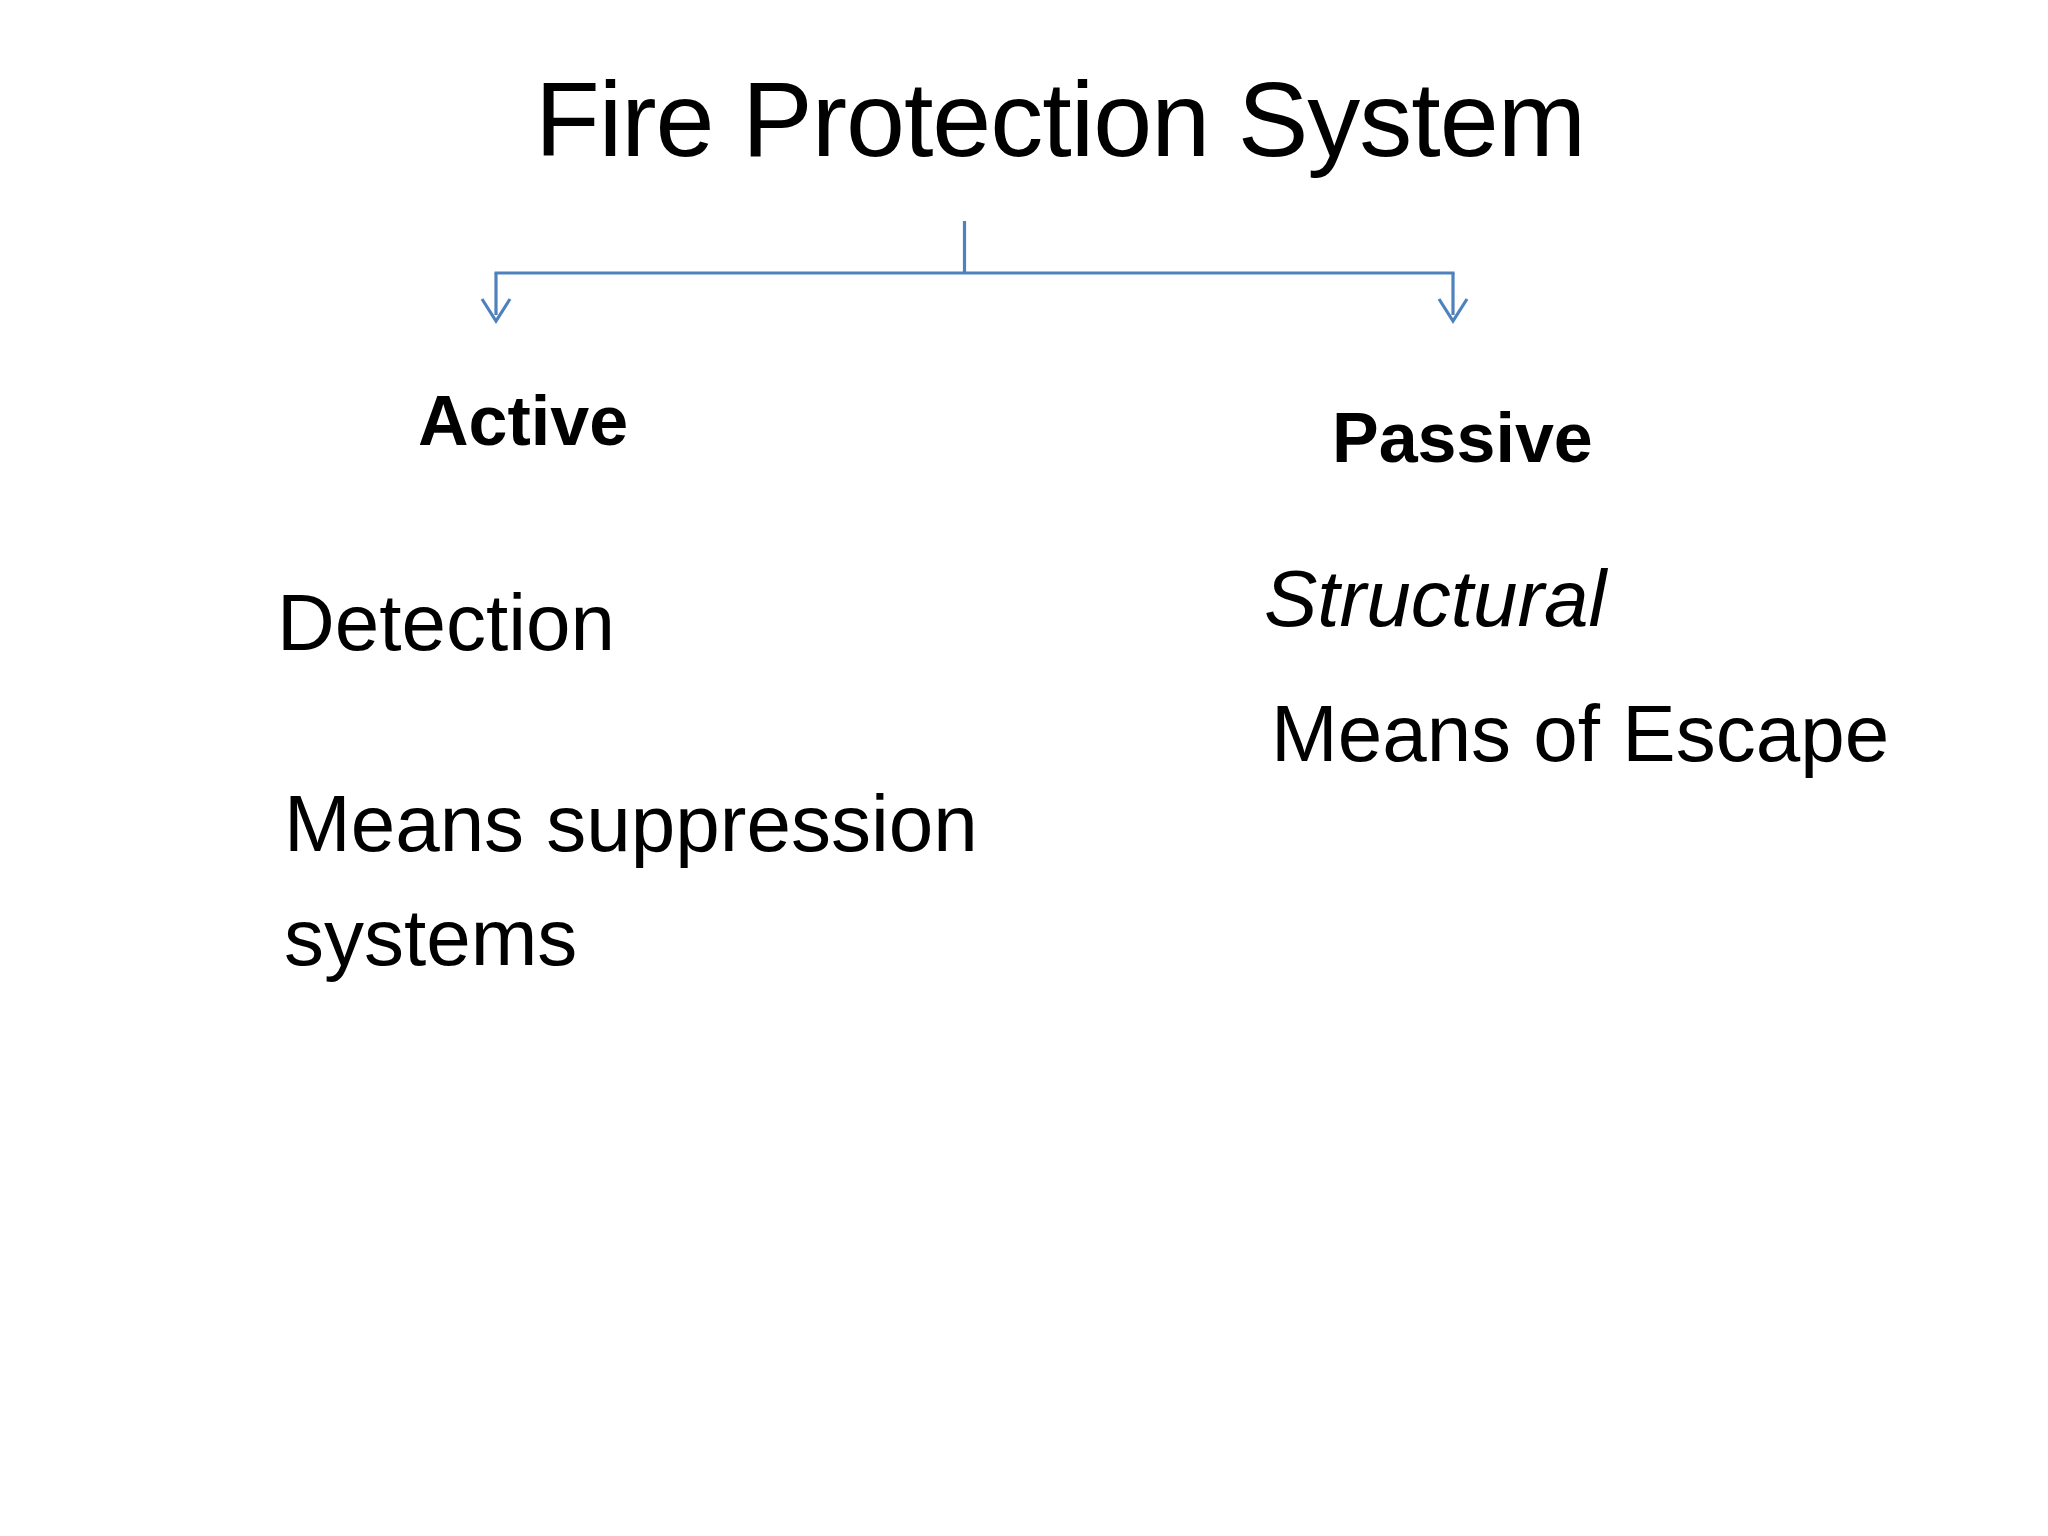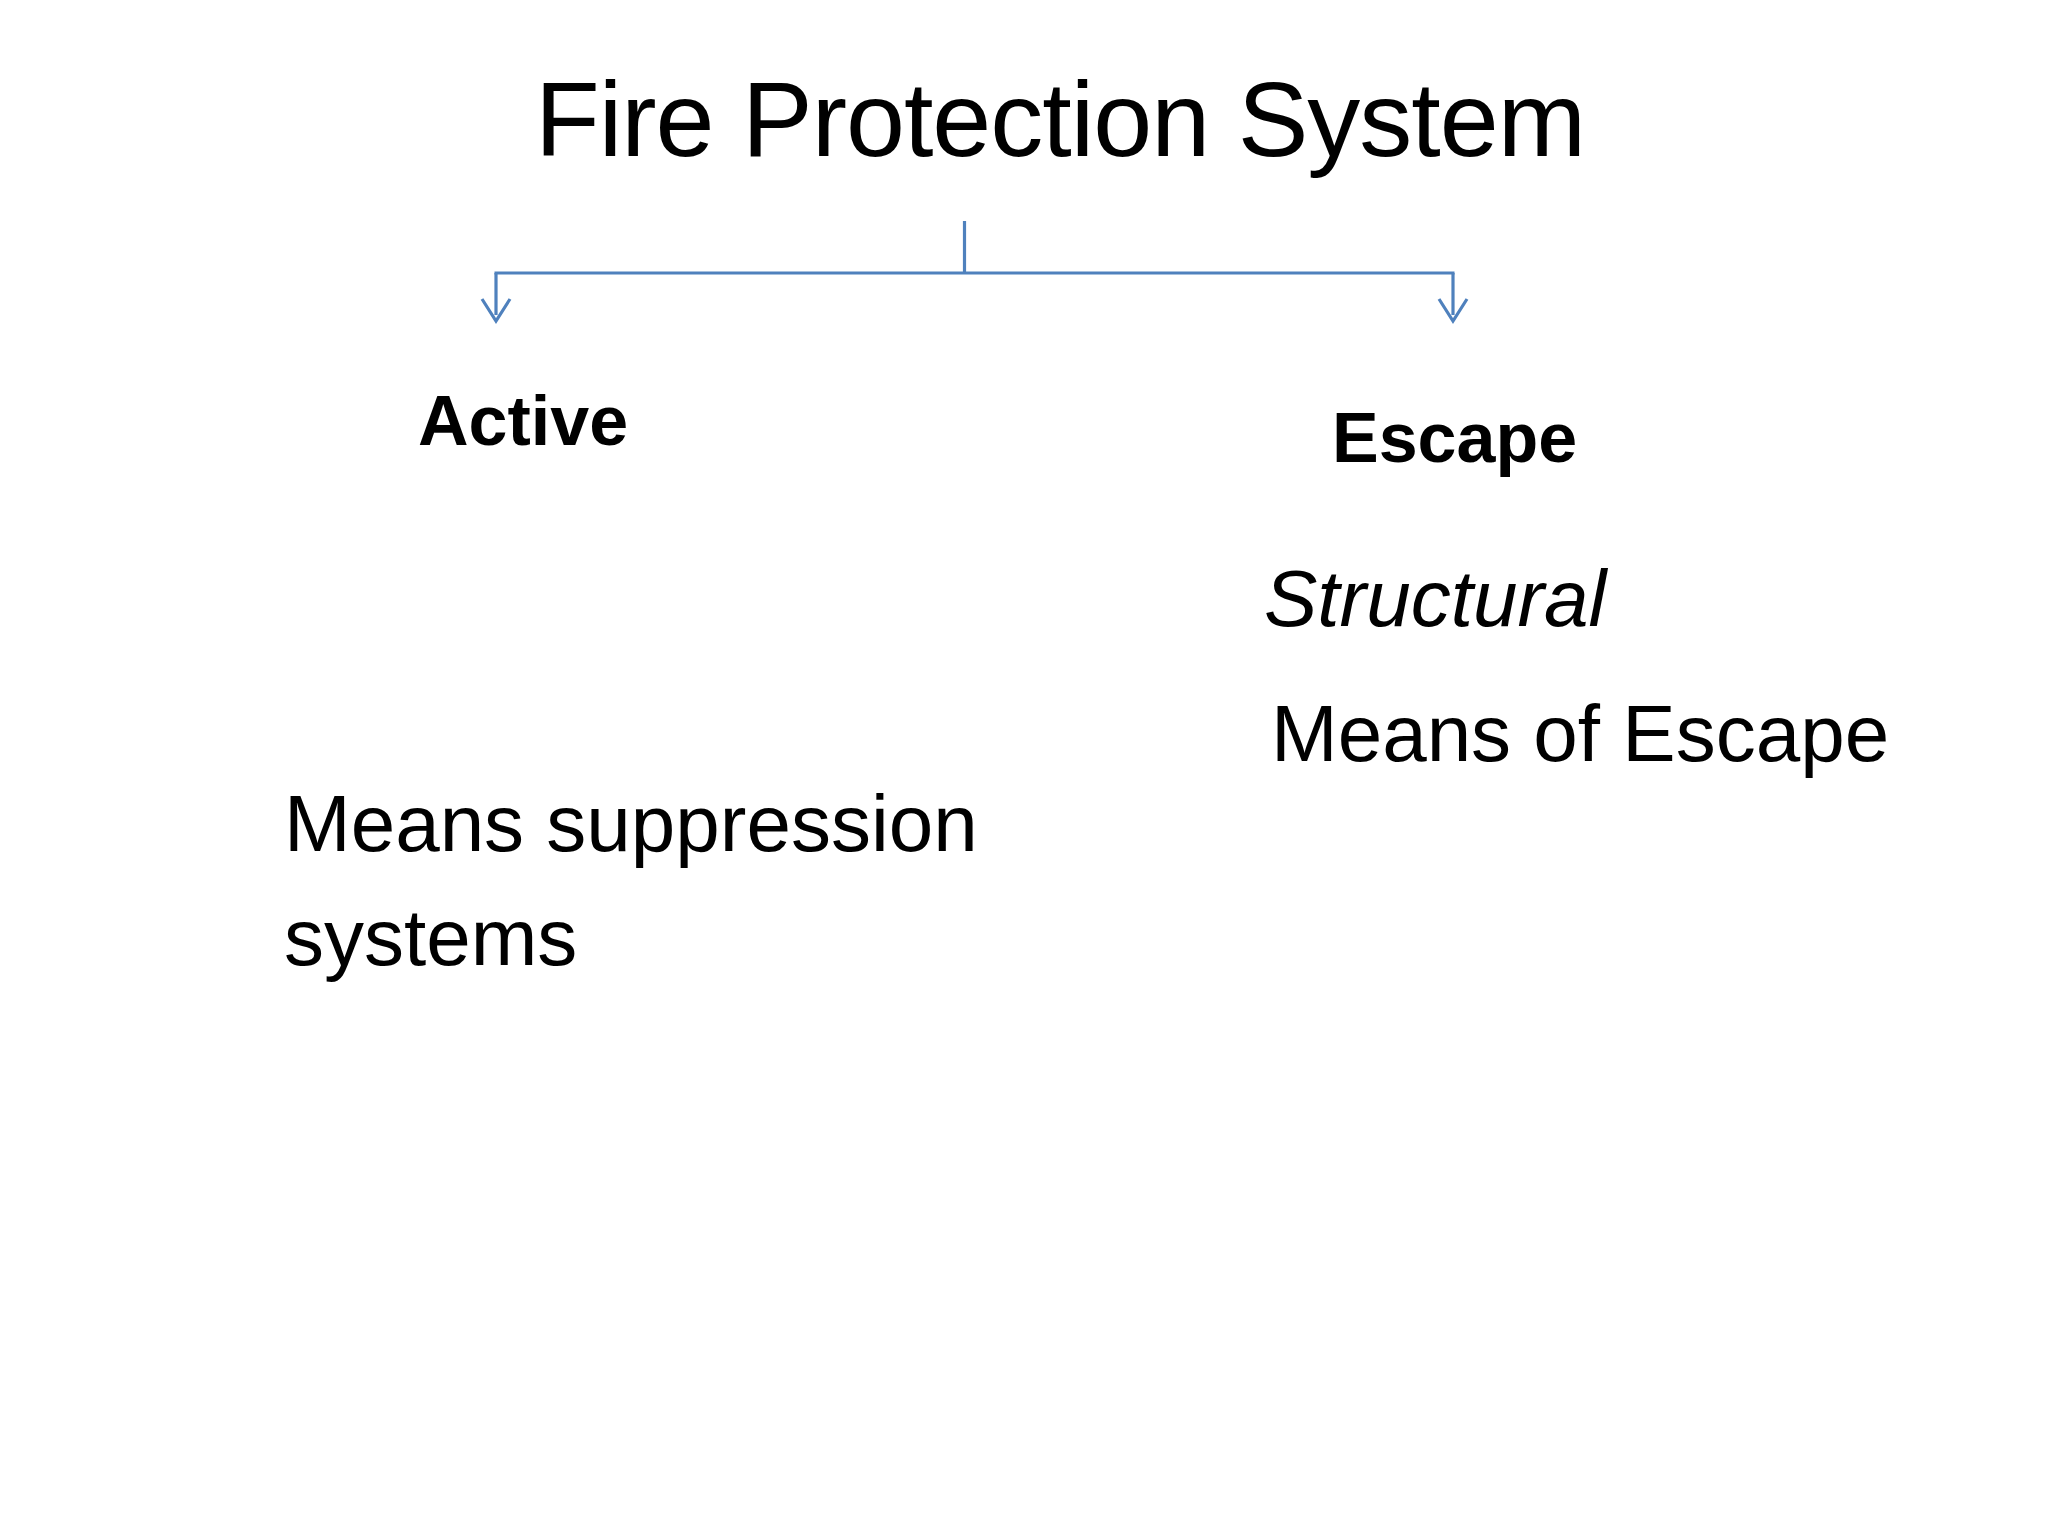--- a/index.html
+++ b/index.html
@@ -67,22 +67,23 @@
       <line x1="494.5" y1="273" x2="1454.5" y2="273"></line>
       <line x1="496" y1="273" x2="496" y2="315"></line>
       <polyline points="482,299 496,321 510,299"></polyline>
       <line x1="1453" y1="273" x2="1453" y2="315"></line>
       <polyline points="1439,299 1453,321 1467,299"></polyline>
     </g>
   </svg>
 
   <div class="abs branch-heading heading-active">Active</div>
 
-  <div class="abs branch-heading heading-passive">Escape</div>
+  <div class="abs branch-heading heading-passive">Passive</div>
 
+  <div class="abs branch-item item-detection">Detection</div>
 
   <div class="abs branch-item item-suppression">Means suppression
 systems</div>
 
   <div class="abs branch-item item-structural">Structural</div>
 
   <div class="abs branch-item item-escape">Means of Escape</div>
 
 </div>
 

